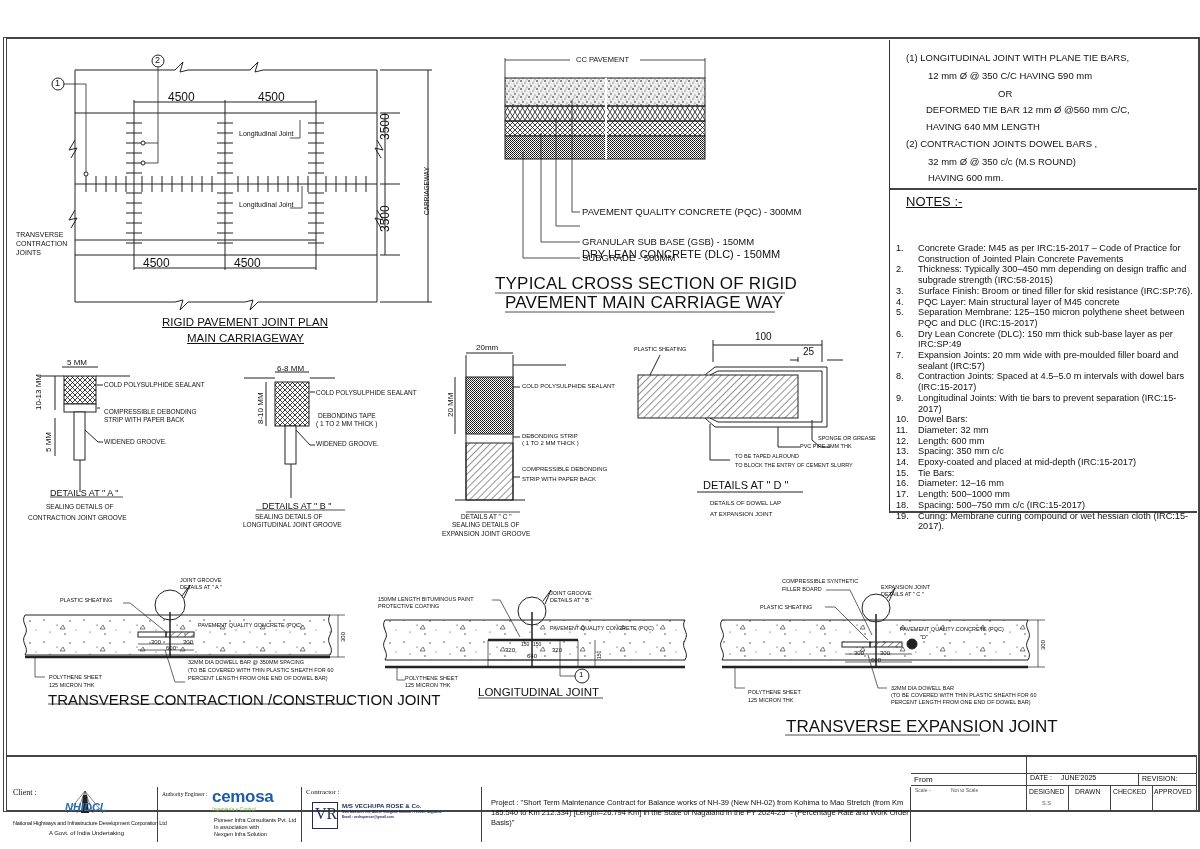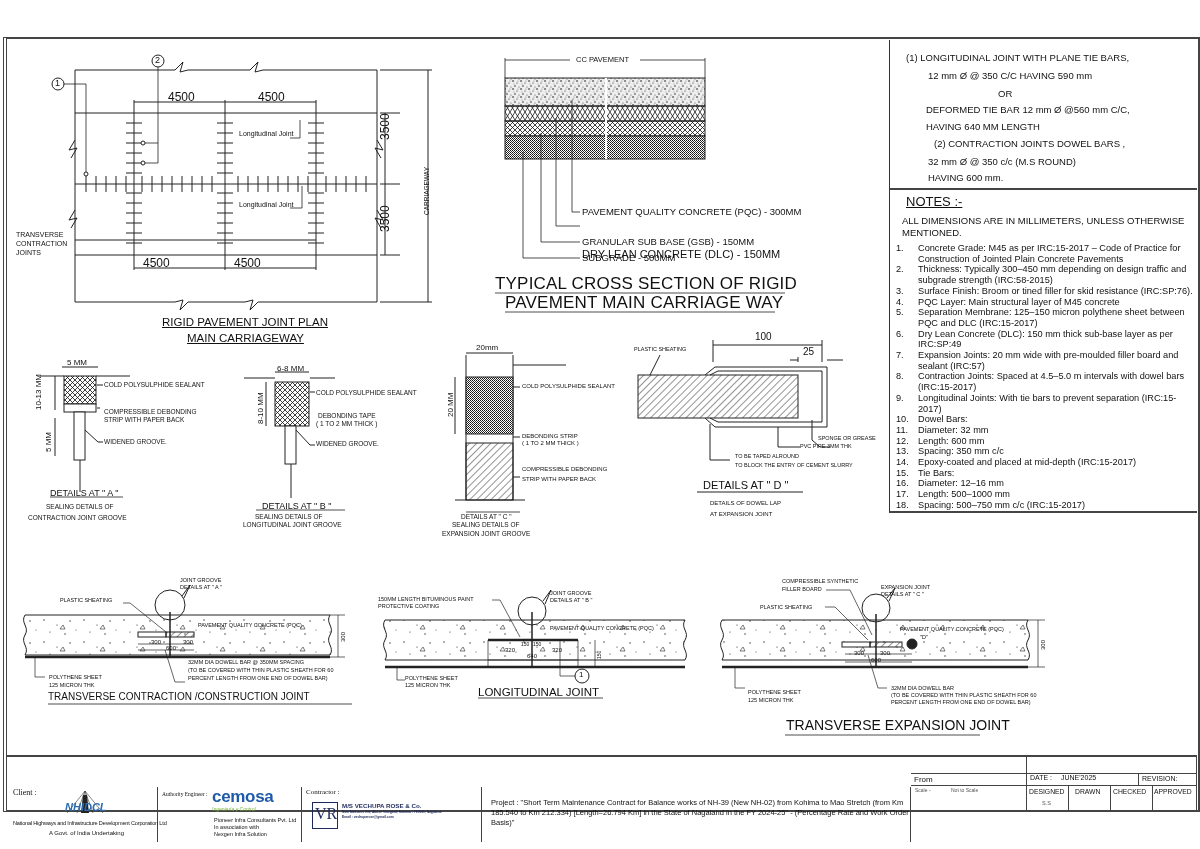--- a/index.html
+++ b/index.html
@@ -277,28 +277,27 @@
 <span class="t" style="left:582px;top:252px;font-size:9.5px;">SUBGRADE - 500MM</span>
 <div class="t title-lg" style="left:495px;top:274px;">TYPICAL  CROSS SECTION OF RIGID</div>
 <div class="t title-lg" style="left:505px;top:293px;">PAVEMENT MAIN CARRIAGE WAY</div>
 
 <div class="spec-box">
   <div class="row" style="left:16px;top:12px;">(1)   LONGITUDINAL JOINT WITH PLANE TIE BARS,</div>
   <div class="row" style="left:38px;top:30px;">12 mm Ø @ 350 C/C HAVING 590 mm</div>
   <div class="row" style="left:108px;top:48px;">OR</div>
   <div class="row" style="left:36px;top:64px;">DEFORMED TIE BAR 12 mm Ø @560 mm C/C,</div>
   <div class="row" style="left:36px;top:81px;">HAVING 640 MM LENGTH</div>
-  <div class="row" style="left:16px;top:98px;margin-left:28px;">(2)   CONTRACTION JOINTS DOWEL BARS ,</div>
+  <div class="row" style="left:16px;top:98px;">(2)   CONTRACTION JOINTS DOWEL BARS ,</div>
   <div class="row" style="left:38px;top:116px;">32 mm Ø @ 350 c/c (M.S ROUND)</div>
   <div class="row" style="left:38px;top:132px;">HAVING 600 mm.</div>
 </div>
 
 <div class="notes-box">
   <div class="notes-title">NOTES :-</div>
-  <div class="notes-intro">ALL DIMENSIONS ARE IN MILLIMETERS, UNLESS OTHERWISE MENTIONED.</div>
   <ul class="notes-list">
     <li>
         <span class="n">1.</span>
         <span class="tx">Concrete Grade: M45 as per IRC:15-2017 – Code of Practice for Construction of Jointed Plain Concrete Pavements</span>
       </li>
     <li>
         <span class="n">2.</span>
         <span class="tx">Thickness: Typically 300–450 mm depending on design traffic and subgrade strength (IRC:58-2015)</span>
       </li>
     <li>
@@ -357,20 +356,24 @@
         <span class="n">16.</span>
         <span class="tx">Diameter: 12–16 mm</span>
       </li>
     <li>
         <span class="n">17.</span>
         <span class="tx">Length: 500–1000 mm</span>
       </li>
     <li>
         <span class="n">18.</span>
         <span class="tx">Spacing: 500–750 mm c/c (IRC:15-2017)</span>
+      </li>
+    <li>
+        <span class="n">19.</span>
+        <span class="tx">Curing: Membrane curing compound or wet hessian cloth (IRC:15-2017).</span>
       </li>
   </ul>
 </div>
 
 <span class="t lbl-s" style="left:67px;top:358px;">5 MM</span>
 <span class="t lbl-s" style="left:34px;top:410px;transform:rotate(-90deg);transform-origin:left top;">10-13 MM</span>
 <span class="t lbl-s" style="left:44px;top:452px;transform:rotate(-90deg);transform-origin:left top;">5 MM</span>
 <span class="t lbl-xs" style="left:104px;top:381px;">COLD POLYSULPHIDE SEALANT</span>
 <span class="t lbl-xs" style="left:104px;top:408px;">COMPRESSIBLE DEBONDING</span>
 <span class="t lbl-xs" style="left:104px;top:416px;">STRIP WITH PAPER BACK</span>
@@ -417,21 +420,21 @@
 <span class="t lbl-xs" style="left:198px;top:622px;font-size:5.5px;">PAVEMENT QUALITY CONCRETE (PQC)</span>
 <span class="t lbl-xs" style="left:151px;top:639px;font-size:6px;">300</span>
 <span class="t lbl-xs" style="left:183px;top:639px;font-size:6px;">300</span>
 <span class="t lbl-xs" style="left:166px;top:645px;font-size:6px;">600</span>
 <span class="t lbl-xs" style="left:340px;top:642px;font-size:6px;transform:rotate(-90deg);transform-origin:left top;">300</span>
 <span class="t lbl-xs" style="left:188px;top:659px;font-size:5.5px;">32MM DIA DOWELL BAR @ 350MM SPACING</span>
 <span class="t lbl-xs" style="left:188px;top:667px;font-size:5.5px;">(TO BE COVERED WITH THIN PLASTIC SHEATH FOR 60</span>
 <span class="t lbl-xs" style="left:188px;top:675px;font-size:5.5px;">PERCENT LENGTH FROM ONE END OF DOWEL BAR)</span>
 <span class="t lbl-xs" style="left:49px;top:674px;font-size:5.5px;">POLYTHENE SHEET</span>
 <span class="t lbl-xs" style="left:49px;top:682px;font-size:5.5px;">125 MICRON THK</span>
-<span class="t" style="left:48px;top:691px;font-size:10px;">TRANSVERSE CONTRACTION /CONSTRUCTION JOINT</span>
+<span class="t" style="left:48px;top:691px;font-size:15px;">TRANSVERSE CONTRACTION /CONSTRUCTION JOINT</span>
 
 <span class="t lbl-xs" style="left:378px;top:596px;font-size:5.5px;">150MM LENGTH BITUMINOUS PAINT</span>
 <span class="t lbl-xs" style="left:378px;top:603px;font-size:5.5px;">PROTECTIVE COATING</span>
 <span class="t lbl-xs" style="left:550px;top:590px;font-size:5.5px;">JOINT GROOVE</span>
 <span class="t lbl-xs" style="left:550px;top:597px;font-size:5.5px;">DETAILS AT " B "</span>
 <span class="t lbl-xs" style="left:550px;top:625px;font-size:5.5px;">PAVEMENT QUALITY CONCRETE (PQC)</span>
 <span class="t lbl-xs" style="left:521px;top:641px;font-size:5px;">150</span>
 <span class="t lbl-xs" style="left:533px;top:641px;font-size:5px;">150</span>
 <span class="t lbl-xs" style="left:505px;top:647px;font-size:6px;">320</span>
 <span class="t lbl-xs" style="left:552px;top:647px;font-size:6px;">320</span>
@@ -451,21 +454,21 @@
 <span class="t lbl-xs" style="left:920px;top:634px;font-size:5.5px;">"D"</span>
 <span class="t lbl-xs" style="left:854px;top:650px;font-size:6px;">300</span>
 <span class="t lbl-xs" style="left:880px;top:650px;font-size:6px;">300</span>
 <span class="t lbl-xs" style="left:871px;top:657px;font-size:6px;">600</span>
 <span class="t lbl-xs" style="left:1040px;top:650px;font-size:6px;transform:rotate(-90deg);transform-origin:left top;">300</span>
 <span class="t lbl-xs" style="left:891px;top:685px;font-size:5.5px;">32MM DIA DOWELL BAR</span>
 <span class="t lbl-xs" style="left:891px;top:692px;font-size:5.5px;">(TO BE COVERED WITH THIN PLASTIC SHEATH FOR 60</span>
 <span class="t lbl-xs" style="left:891px;top:699px;font-size:5.5px;">PERCENT LENGTH FROM ONE END OF DOWEL BAR)</span>
 <span class="t lbl-xs" style="left:748px;top:689px;font-size:5.5px;">POLYTHENE SHEET</span>
 <span class="t lbl-xs" style="left:748px;top:697px;font-size:5.5px;">125 MICRON THK</span>
-<span class="t" style="left:786px;top:717px;font-size:14px;">TRANSVERSE EXPANSION JOINT</span>
+<span class="t" style="left:786px;top:717px;font-size:17px;">TRANSVERSE EXPANSION JOINT</span>
 
 <div class="tb">
 
   <div class="tb-cell" style="left:0;width:151px;">
     <span class="t serif" style="left:6px;top:1px;font-size:8px;">Client :</span>
     <div class="abs" style="left:56px;top:4px;width:44px;height:24px;">
       <svg width="44" height="24" viewBox="0 0 44 24">
         <path d="M22 0 L4 22 M22 0 L40 22 M22 0 L14 22 M22 0 L30 22 M22 0 L22 22" stroke="#333" stroke-width="0.6"></path>
         <path d="M20 4 L18 22 H26 L24 4 Z" fill="#222"></path>
       </svg>

